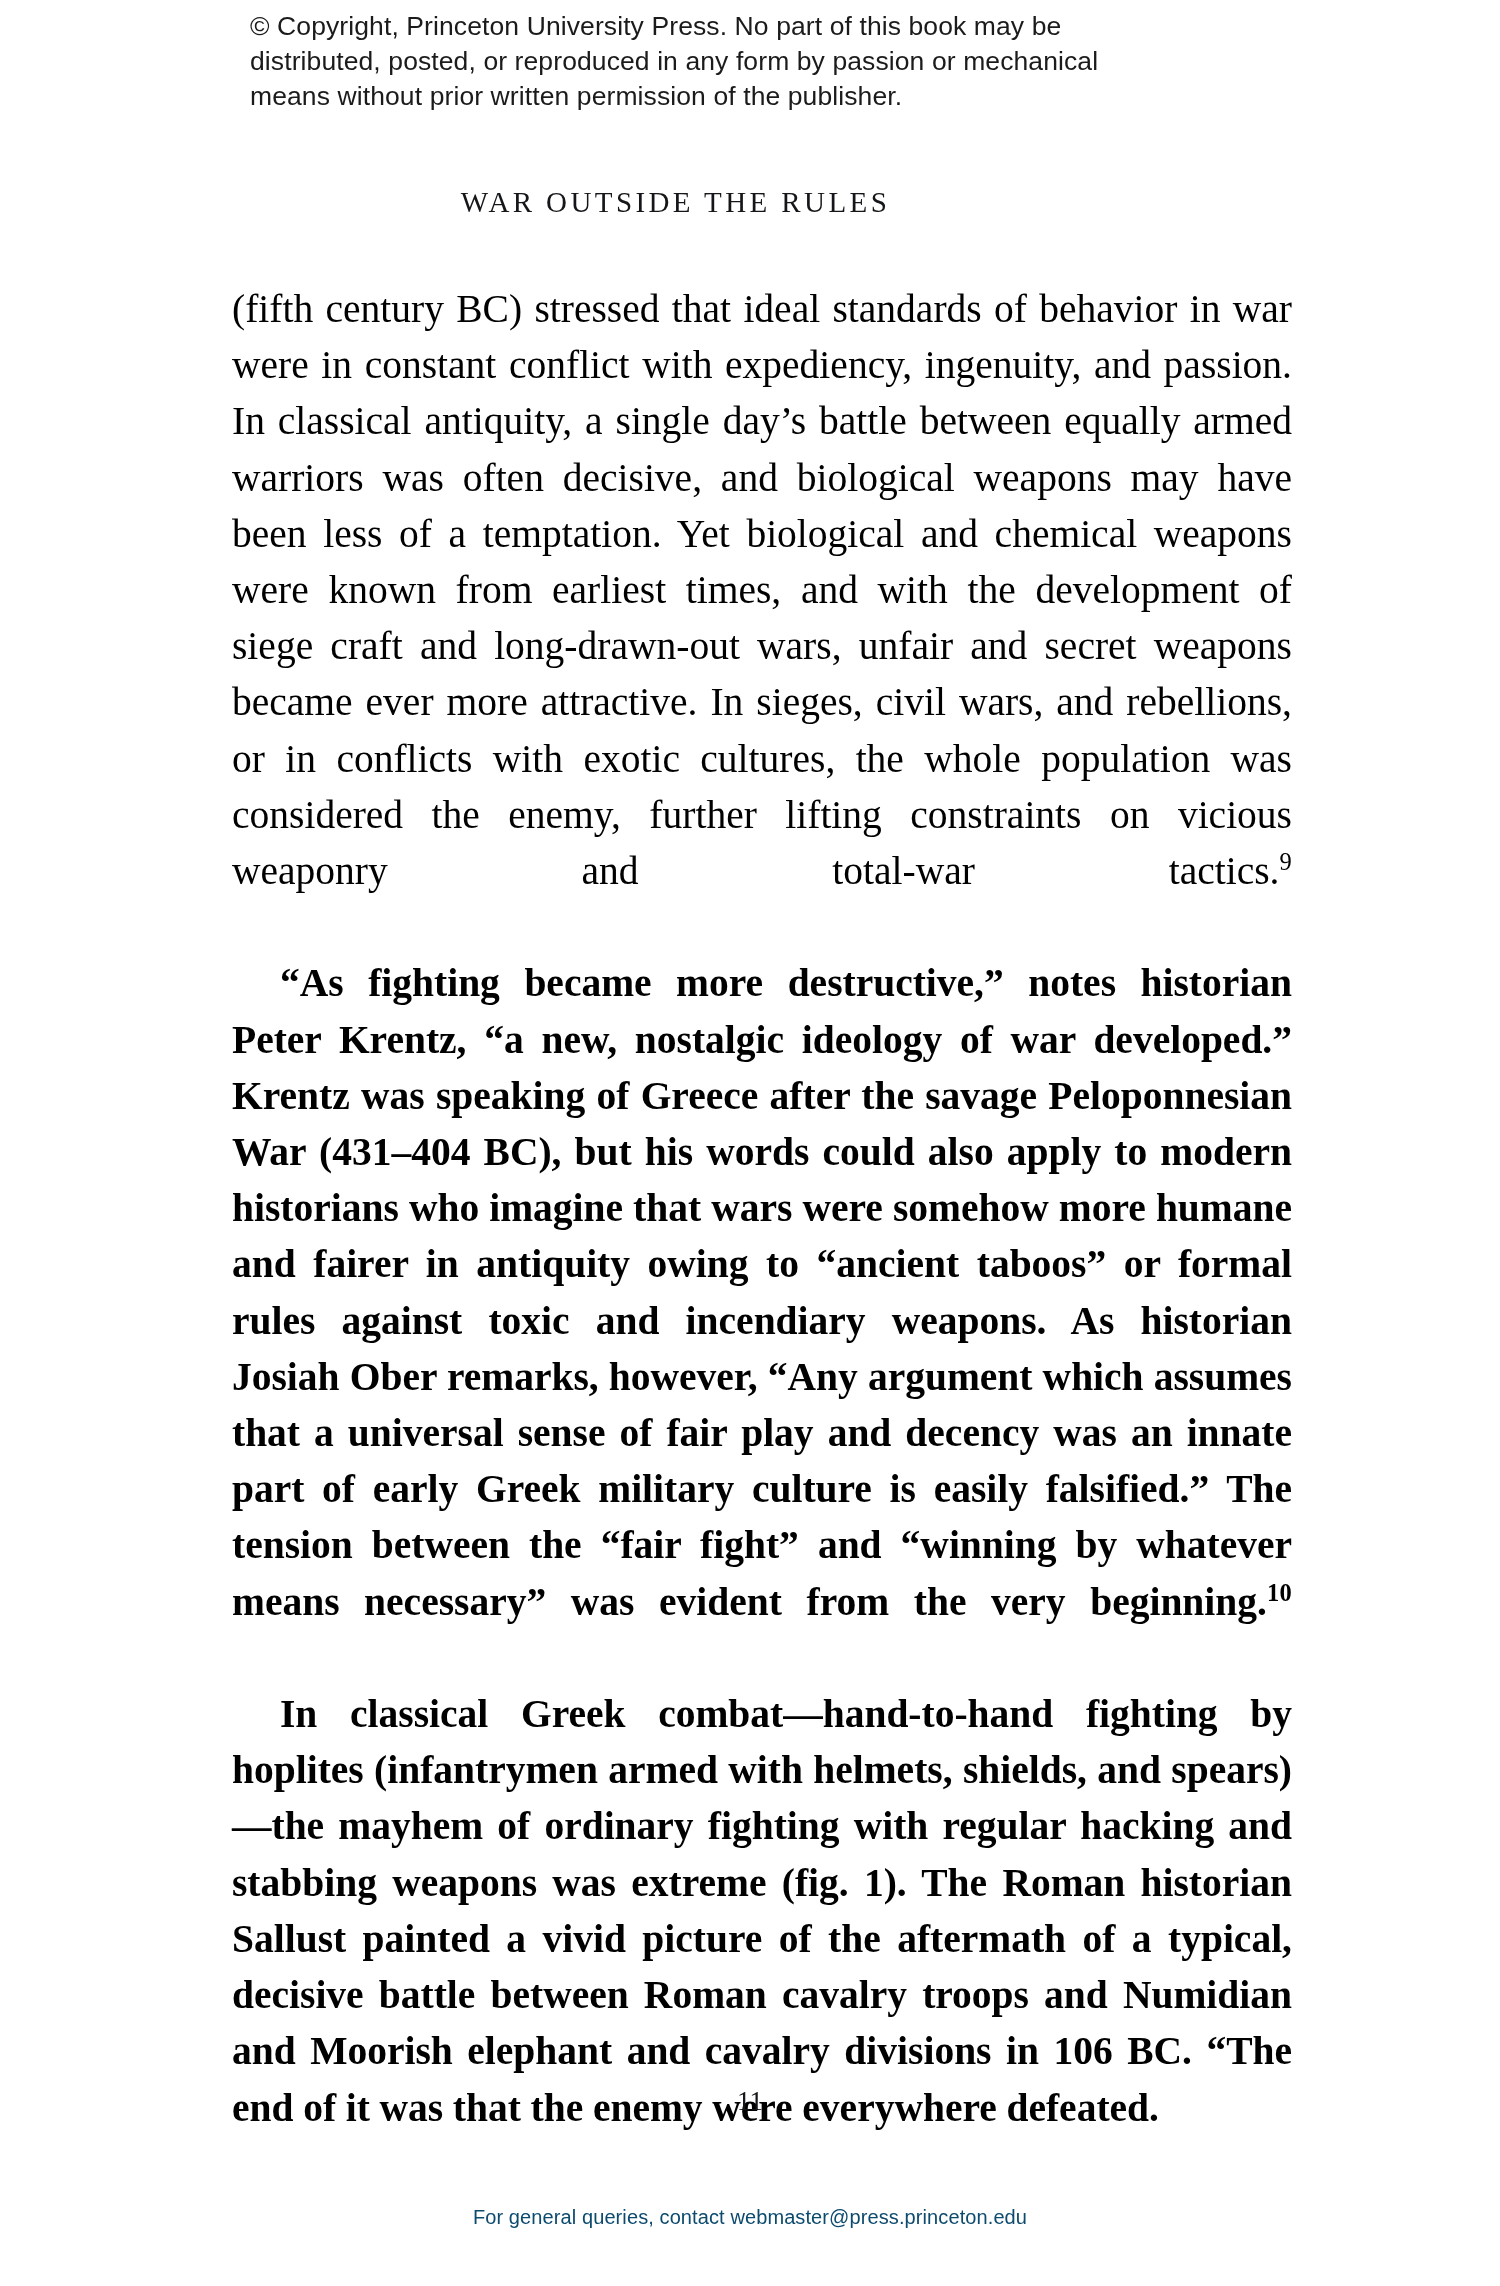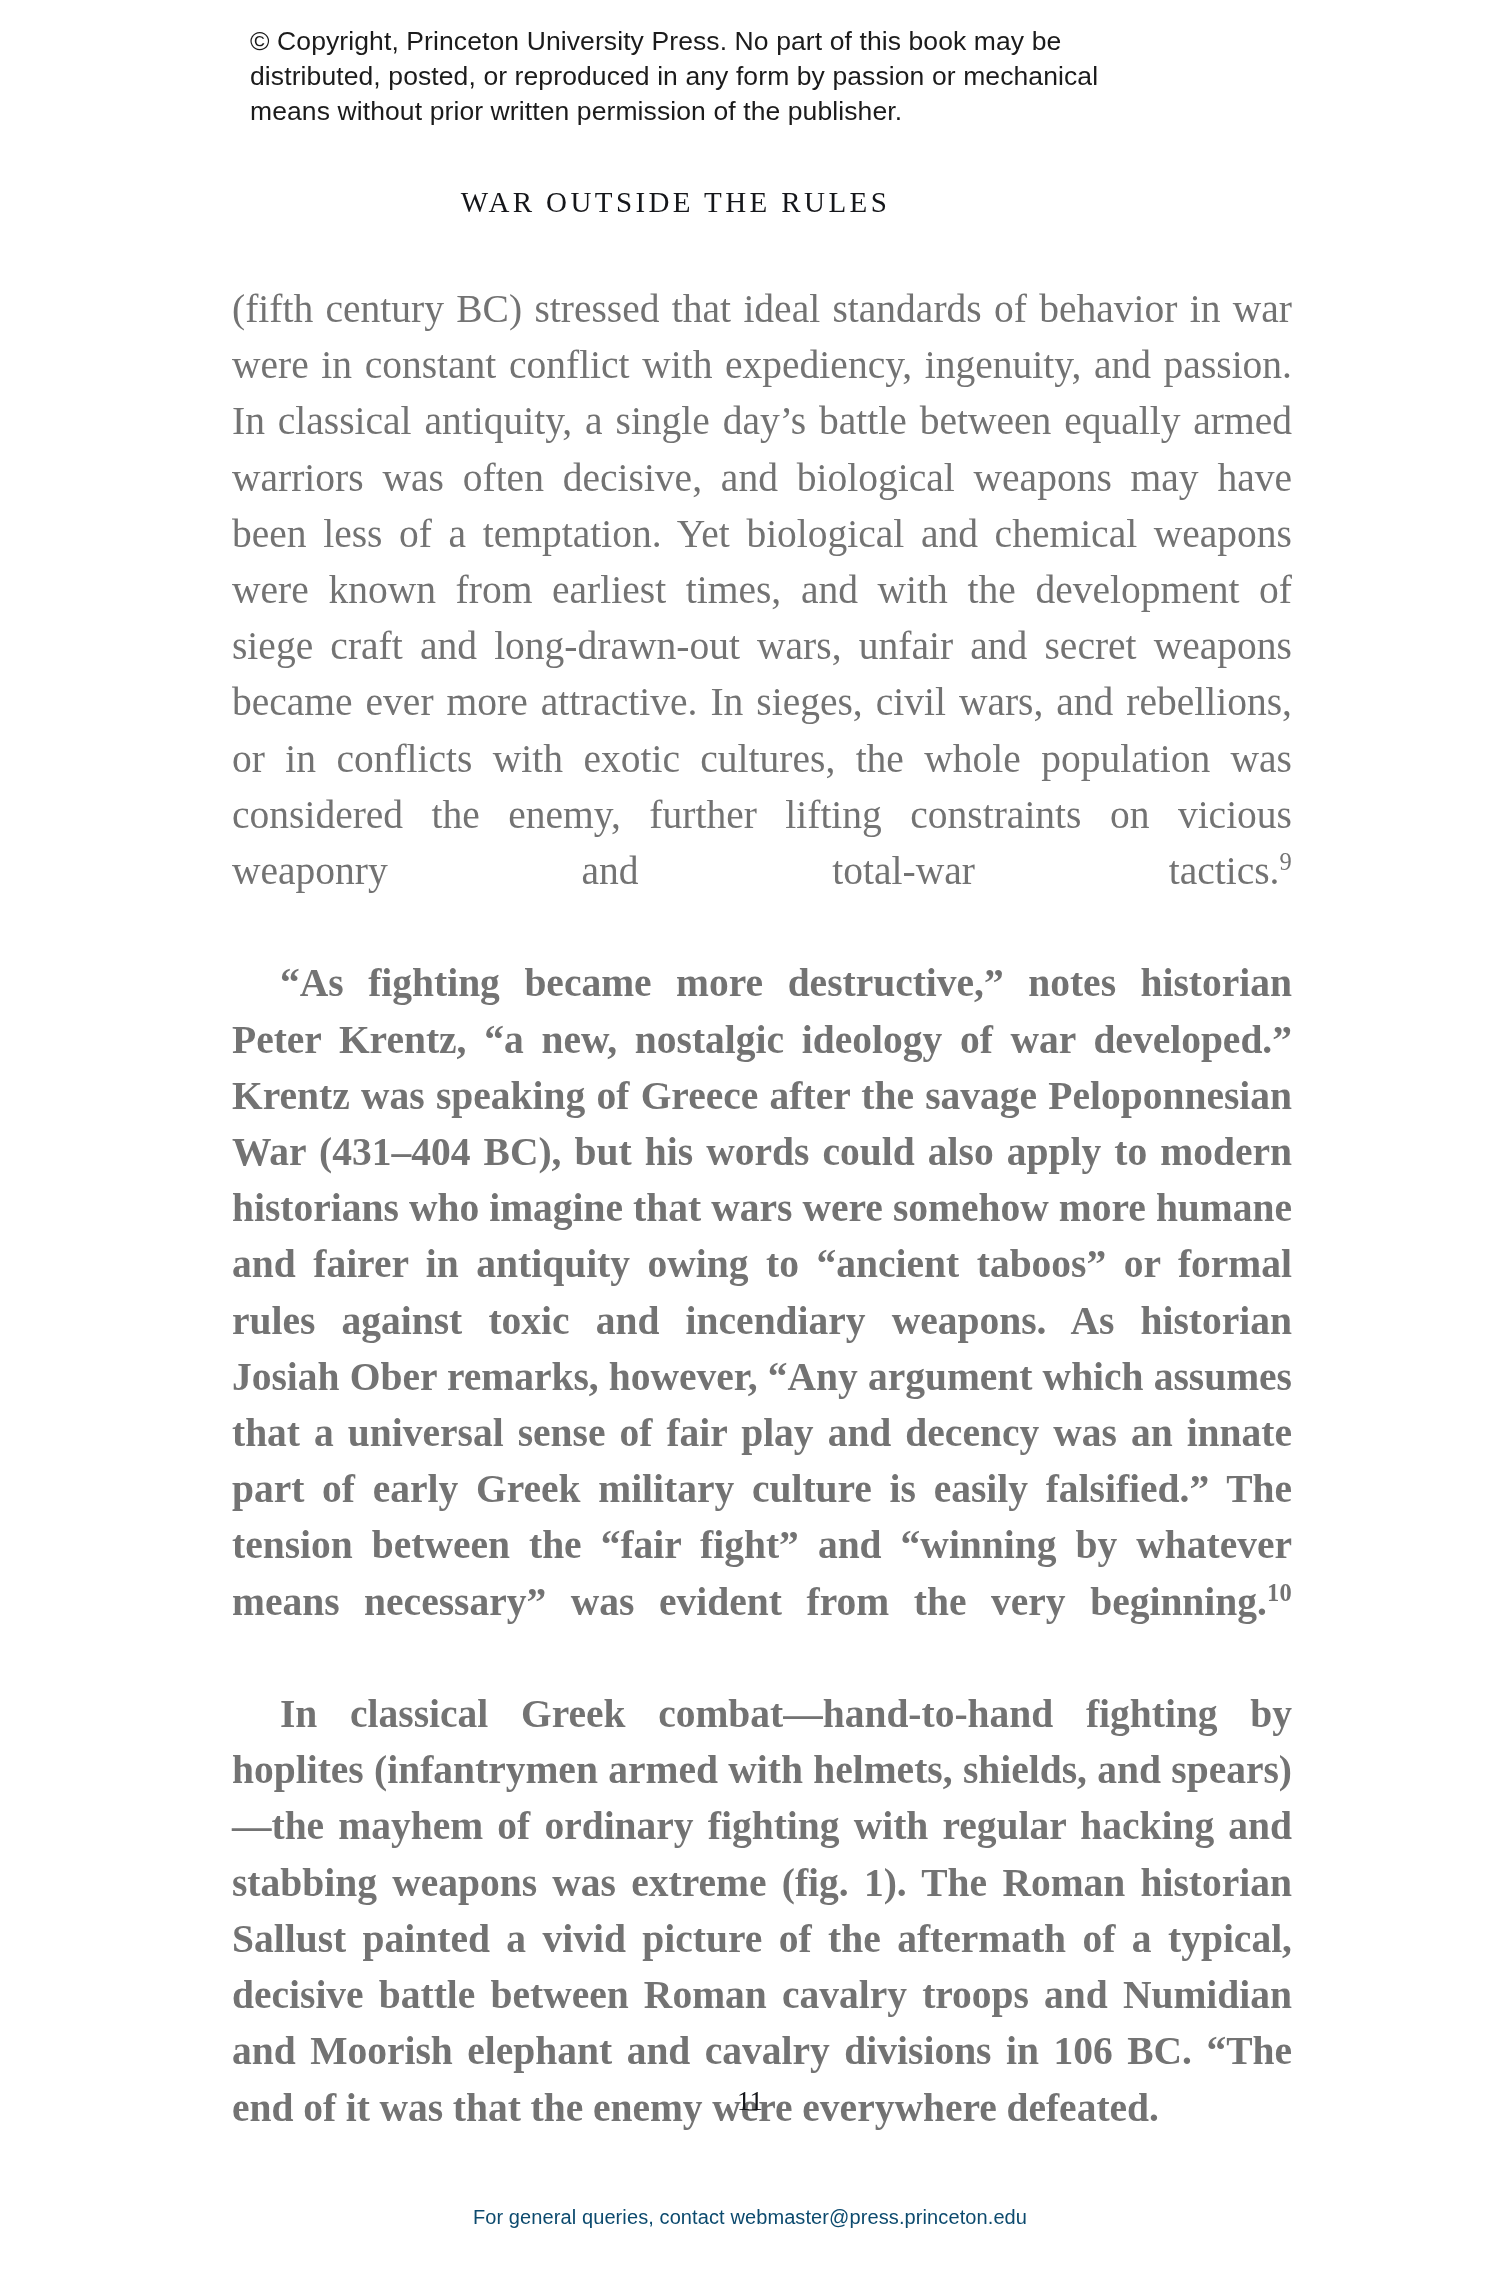--- a/index.html
+++ b/index.html
@@ -21,21 +21,21 @@
     position: absolute;
     inset: 0;
     width: 1500px;
     height: 2286px;
   }
 
   
   .copyright-notice {
     position: absolute;
     left: 250px;
-    top: 24px;
+    top: 9px;
     width: 1020px;
     font-family: "Liberation Sans", "DejaVu Sans", sans-serif;
     font-size: 26.5px;
     line-height: 35px;
     color: #1b1b1b;
     letter-spacing: 0.1px;
   }
   .copyright-notice .cline { display: block; white-space: nowrap; }
 
   
@@ -58,21 +58,21 @@
     top: 281px;
     width: 1060px;
   }
 
   .body-paragraph {
     margin: 0;
     font-size: 39.5px;
     line-height: 56.2px;
     text-align: justify;
     text-justify: inter-word;
-    color: #737373;
+    color: #000000;
     hyphens: none;
     word-spacing: -0.2px;
   }
   .body-paragraph.indented {
     text-indent: 48px;
     font-weight: bold;
   }
   
   .body-paragraph::after {
     content: "";

